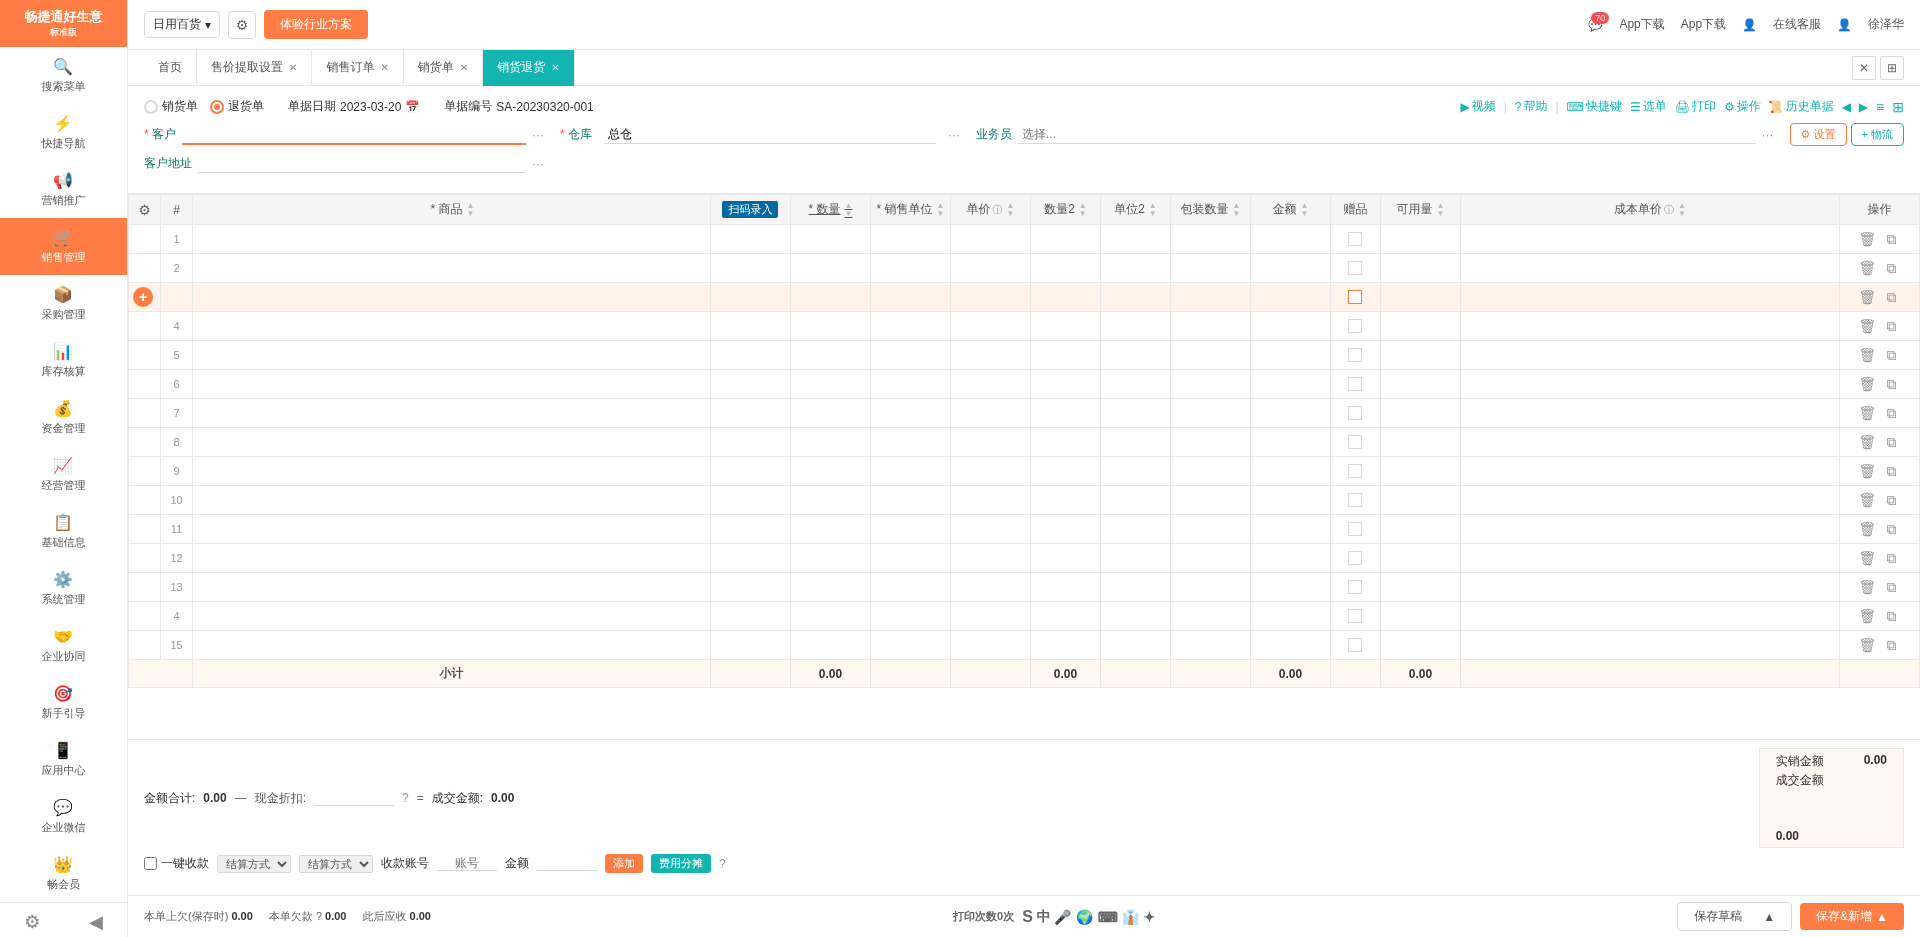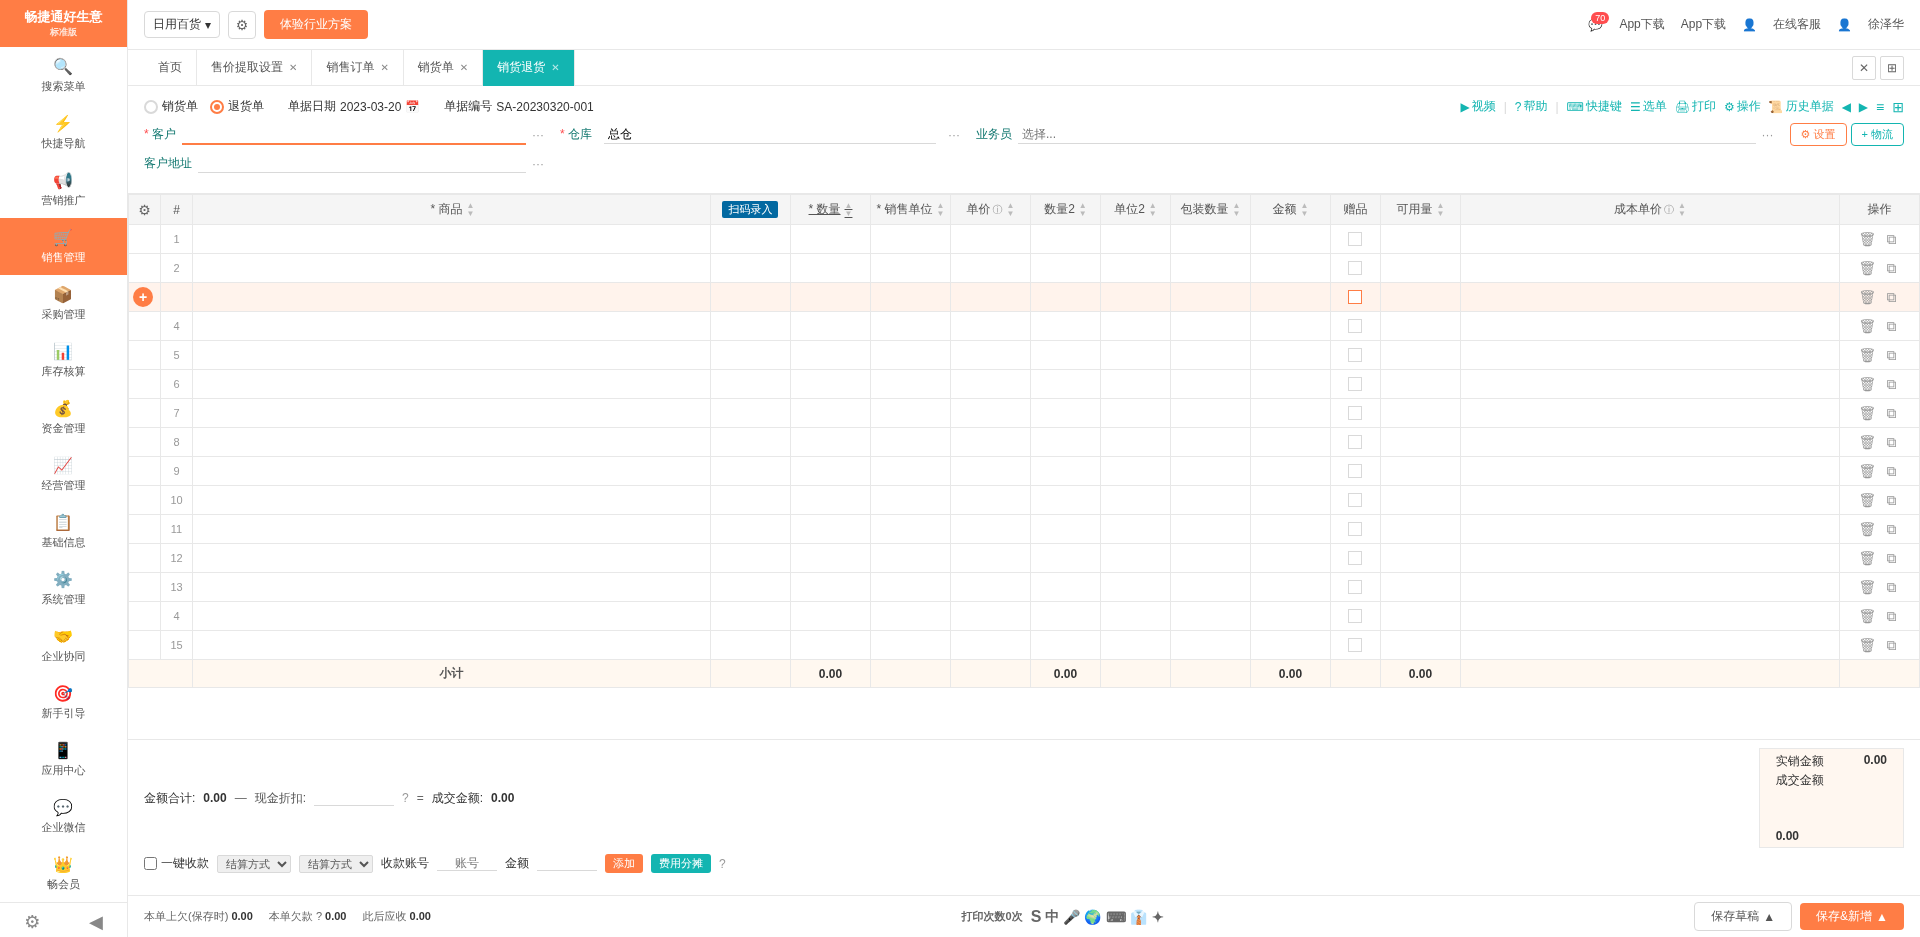--- a/index.html
+++ b/index.html
@@ -92,21 +92,21 @@
     .footer-select { border: 1px solid #d9d9d9; border-radius: 2px; font-size: 11px; padding: 1px 4px; color: #555; }
     .add-btn-small { background: #ff7d45; color: #fff; border: none; border-radius: 3px; padding: 2px 8px; font-size: 11px; cursor: pointer; }
     .fee-split-btn { background: #13b5b1; color: #fff; border: none; border-radius: 3px; padding: 2px 8px; font-size: 11px; cursor: pointer; }
     .question-icon { color: #999; cursor: pointer; }
 
     
     .bottom-bar { background: #fff; border-top: 1px solid #e8e8e8; padding: 6px 16px; display: flex; align-items: center; justify-content: space-between; font-size: 11px; color: #666; }
     .bottom-bar-left { display: flex; gap: 16px; align-items: center; }
     .bottom-bar-center { display: flex; align-items: center; gap: 8px; font-weight: bold; }
     .bottom-bar-right { display: flex; gap: 8px; align-items: center; }
-    .save-draft-btn { border: 1px solid #d9d9d9; background: #fff; border-radius: 4px; padding: 5px 16px; cursor: pointer; font-size: 12px; color: #555; display: flex; align-items: center; gap: 4px; }
+    .save-draft-btn { border: 1px solid #d9d9d9; background: #fff; border-radius: 4px; padding: 5px 16px; cursor: pointer; font-size: 12px; color: #555; display: flex; align-items: center; gap: 21px; }
     .save-new-btn { background: #ff7d45; color: #fff; border: none; border-radius: 4px; padding: 5px 16px; cursor: pointer; font-size: 12px; display: flex; align-items: center; gap: 4px; }
     .icon-bar { display: flex; gap: 4px; align-items: center; }
     .icon-bar span { font-size: 16px; cursor: pointer; }
 
     
     .content-wrapper { flex: 1; display: flex; flex-direction: column; overflow: hidden; position: relative; }
 
     .setting-btn { border: 1px solid #ff7d45; color: #ff7d45; background: #fff; border-radius: 4px; padding: 3px 10px; cursor: pointer; font-size: 11px; }
     .add-logistics-btn { border: 1px solid #13b5b1; color: #13b5b1; background: #fff; border-radius: 4px; padding: 3px 10px; cursor: pointer; font-size: 11px; }
 

